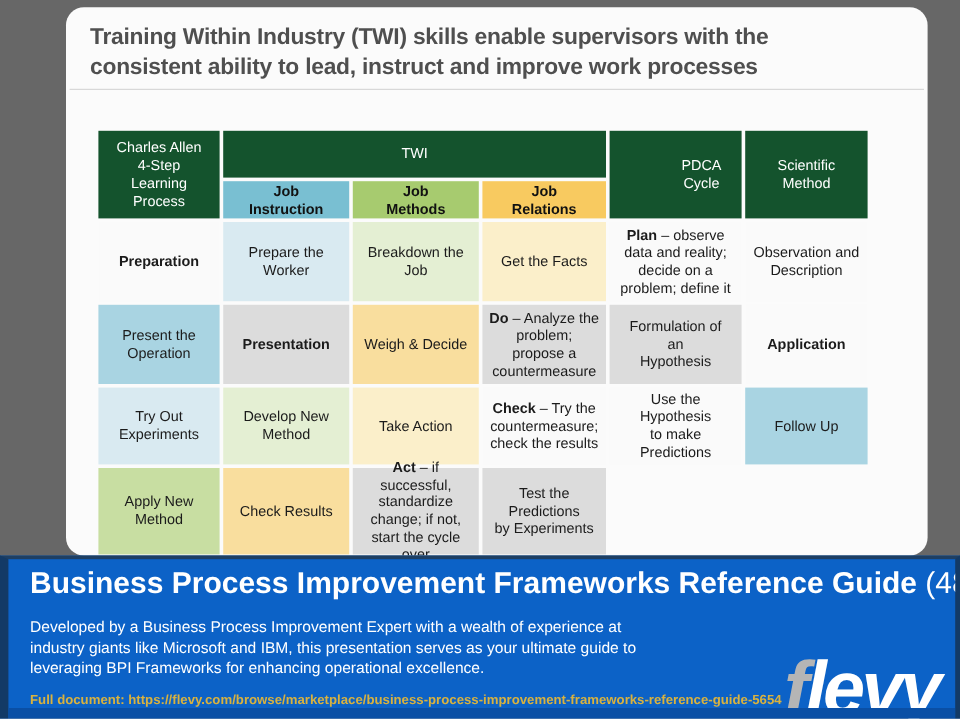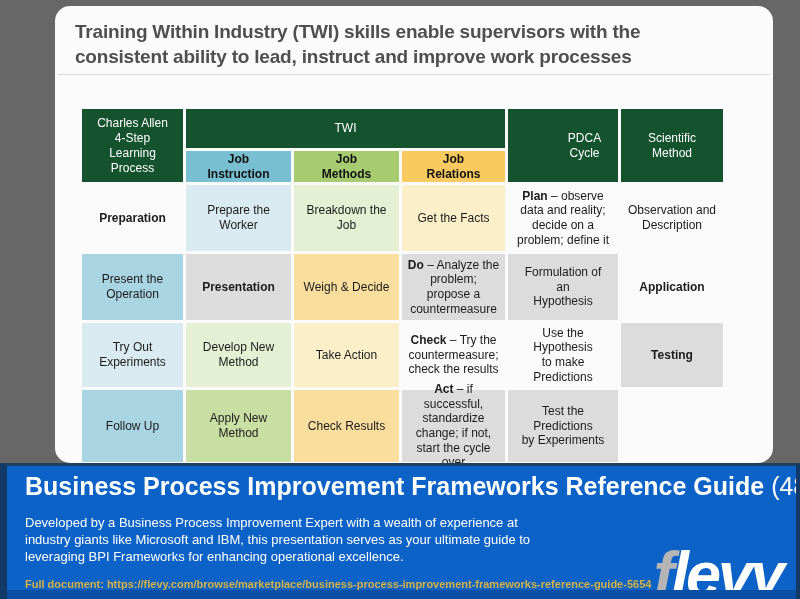--- a/index.html
+++ b/index.html
@@ -102,21 +102,20 @@
 Method</div>
       <div class="cell pre jr-a">Take Action</div>
       <div class="cell n-a">
           <span><b>Check</b><span> – Try the countermeasure; check the results</span></span>
         </div>
       <div class="cell pre n-a">Use the
 Hypothesis
 to make
 Predictions</div>
 
-      <div class="cell proc n-b">Testing</div>
       <div class="cell pre ji-b">Follow Up</div>
       <div class="cell pre jm-b">Apply New
 Method</div>
       <div class="cell pre jr-b">Check Results</div>
       <div class="cell n-b">
           <span><b>Act</b><span> – if successful, standardize change; if not, start the cycle over</span></span>
         </div>
       <div class="cell pre n-b">Test the
 Predictions
 by Experiments</div>

